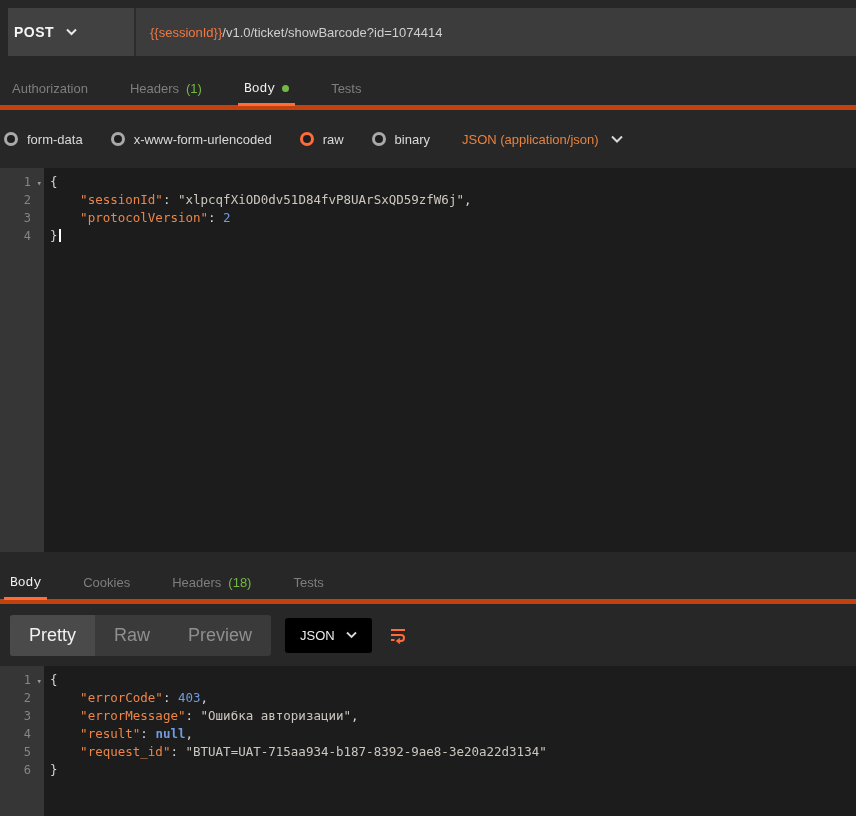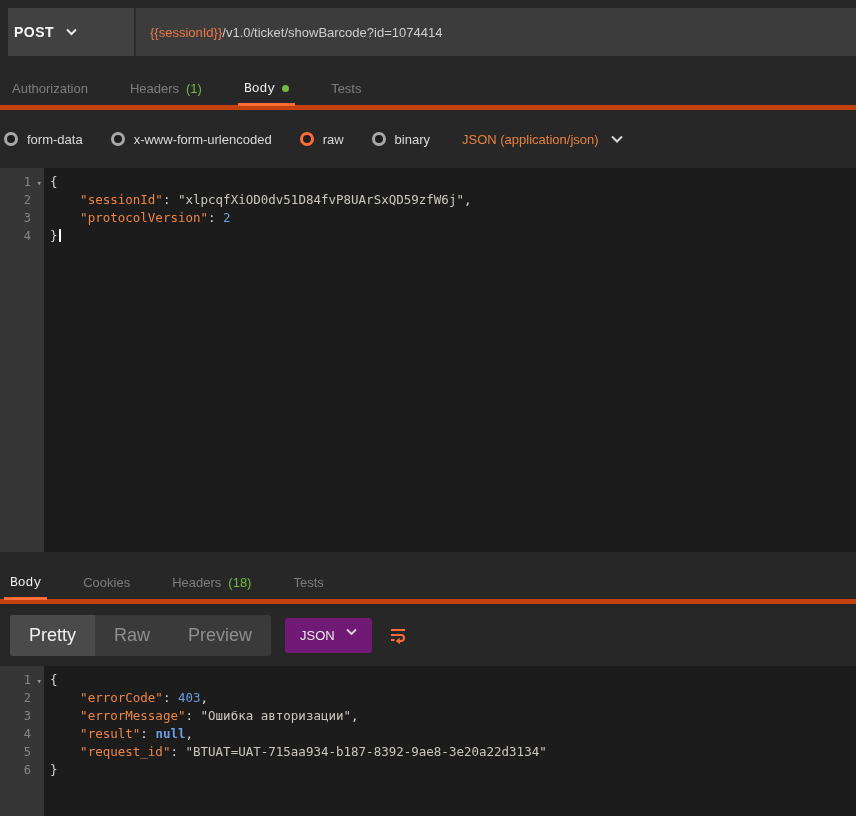--- a/index.html
+++ b/index.html
@@ -46,21 +46,21 @@
   .tok-string { color:#ccc8c0; }
   .tok-number { color:#6f9be0; }
   .tok-null { color:#6f9be0;font-weight:bold; }
   .cursor { display:inline-block; width:2px; height:13px; background:#ffffff; vertical-align:-2px; margin-left:1px; }
 
   
   .resp-toolbar { display:flex; align-items:center; padding:12px 0 12px 10px; height:62px; flex:none; gap:14px; }
   .segmented { display:flex; background:#3a3a3a; border-radius:3px; overflow:hidden; }
   .seg-btn { padding:10px 19px; font-size:18px; color:#8f8f8f; cursor:pointer; }
   .seg-btn.active { background:#4a4a4a; color:#f1f1f1; }
-  .format-select { display:flex; gap:11px; background:#701a75; border-radius:3px; padding:10px 15px; font-size:13px; color:#ededed; cursor:pointer; }
+  .format-select { display:flex; align-items:center; gap:11px; background:#000000; border-radius:3px; padding:10px 15px; font-size:13px; color:#ededed; cursor:pointer; }
   .wrap-btn { margin-left:2px; cursor:pointer; display:flex; align-items:center; }
 
   svg.chev { display:block; }
 </style>
 </head>
 <body>
 
 <div class="app">
 
   <div class="url-row">

